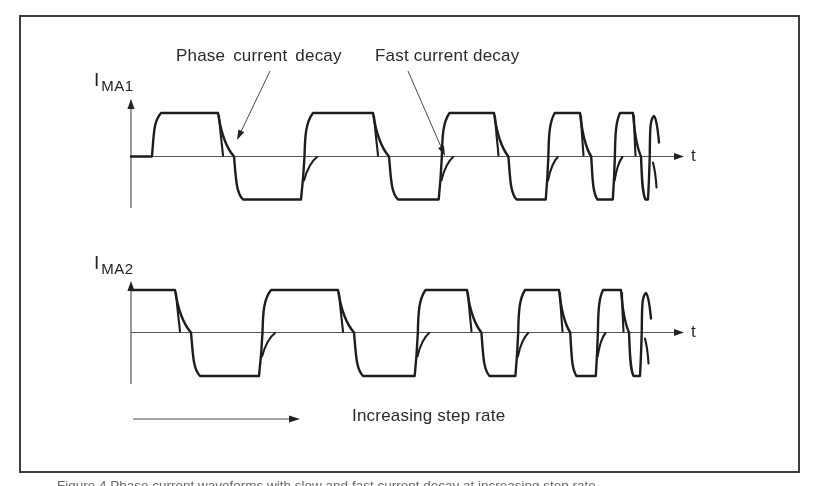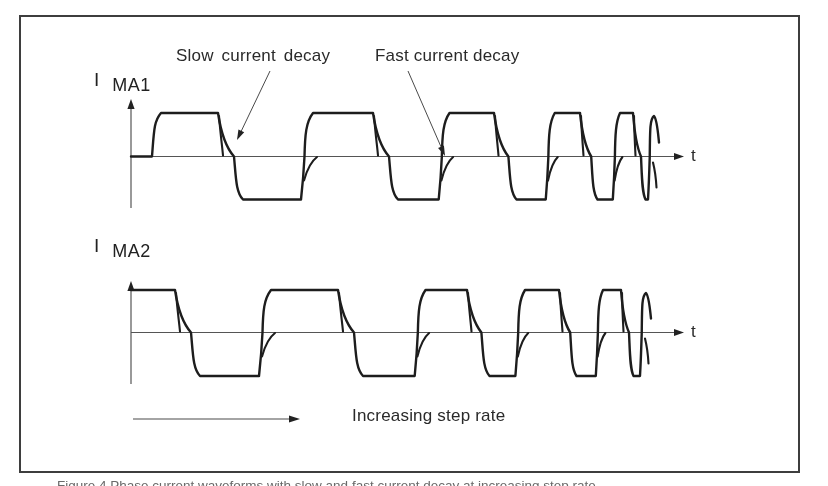--- a/index.html
+++ b/index.html
@@ -16,22 +16,22 @@
     position:absolute;color:#2a2a2a;font-size:17px;white-space:nowrap;
     letter-spacing:0.2px;
   }
   .lbl-slow{left:176px;top:46px;word-spacing:3px;}
   .lbl-fast{left:375px;top:46px;text-align:center;}
   .lbl-t1{left:691px;top:146px;}
   .lbl-t2{left:691px;top:322px;}
   .lbl-step{left:320px;top:406px;margin-left:32px;}
   .cur-label{position:absolute;color:#222;font-size:19px;white-space:nowrap;}
   .cur-ima1{left:94px;top:69px;}
-  .cur-ima2{left:94px;top:235px;}
-  .cur-label .sub{font-size:18px;position:relative;top:5px;margin-left:13px;letter-spacing:0.5px;}
+  .cur-ima2{left:94px;top:252px;}
+  .cur-label .sub{font-size:15px;position:relative;top:5px;margin-left:2px;letter-spacing:0.5px;}
   .caption{
     position:absolute;left:57px;top:478px;width:720px;white-space:nowrap;
     font-size:13.5px;color:#6a6a6a;
   }
 </style>
 </head>
 <body>
 
 <div class="frame"></div>
 
@@ -67,21 +67,21 @@
     <path d="M 622 293 C 622.25 312 623 320.5 623.5 331.5" fill="none" stroke="#1d1d1d" stroke-width="2.1" stroke-linecap="round"></path>
     <path d="M 645 338.5 C 647 346.5 648 354.5 648.5 363.5" fill="none" stroke="#1d1d1d" stroke-width="2.1" stroke-linecap="round"></path>
     <line x1="270" y1="71" x2="239.15727748652003" y2="135.48932889182177" stroke="#4a4a4a" stroke-width="1"></line>
     <polygon points="237,140 238.42772546380598,129.59800019227072 244.20138448227414,132.35931537501637" fill="#222" stroke="none"></polygon>
     <line x1="408" y1="71" x2="443.00439743384413" y2="151.41550761829055" stroke="#4a4a4a" stroke-width="1"></line>
     <polygon points="445,156 438.07471974339416,148.10820087892085 443.94286999198226,145.55382959424134" fill="#222" stroke="none"></polygon>
     <line x1="133" y1="419" x2="291" y2="419" stroke="#4a4a4a" stroke-width="1.2"></line>
     <polygon points="300,419 289,422.6 289,415.4" fill="#222" stroke="none"></polygon>
   </svg>
 
-<div class="lbl lbl-slow">Slow current decay</div>
+<div class="lbl lbl-slow">Phase current decay</div>
 
 <div class="lbl lbl-fast">Fast current decay</div>
 
 <div class="cur-label cur-ima1"><span>I</span><span class="sub">MA1</span></div>
 
 <div class="cur-label cur-ima2"><span>I</span><span class="sub">MA2</span></div>
 
 <div class="lbl lbl-t1">t</div>
 
 <div class="lbl lbl-t2">t</div>

